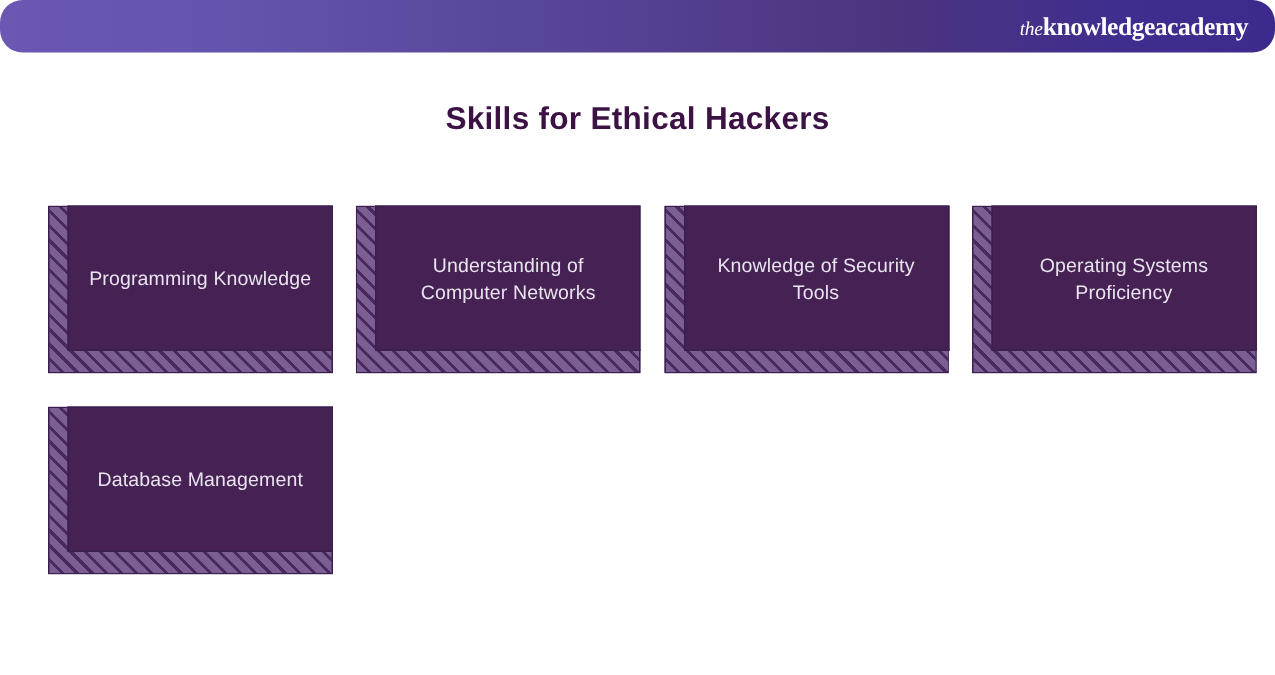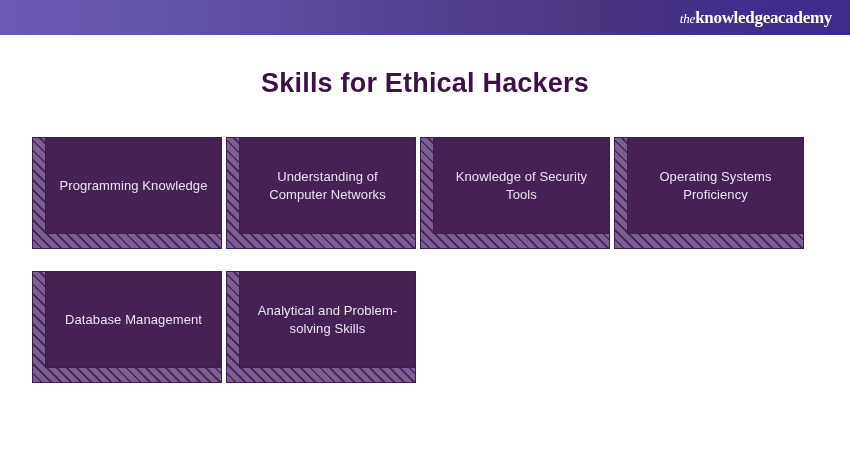--- a/index.html
+++ b/index.html
@@ -19,20 +19,21 @@
   .header {
     position: absolute;
     left: 0;
     top: 0;
     width: 850px;
     height: 35px;
     background: linear-gradient(90deg, #6c57b2 0%, #6454ac 18%, #574497 45%, #4a357f 70%, #412d8e 88%, #3e2a8c 100%);
     display: flex;
     align-items: center;
     justify-content: flex-end;
+    border-radius: 15px;
   }
   .logo {
     margin-right: 18px;
     color: #ffffff;
     font-family: "Liberation Serif", serif;
     white-space: nowrap;
     line-height: 1;
     display: flex;
     align-items: baseline;
   }
@@ -48,35 +49,35 @@
   }
 
   
   .title {
     position: absolute;
     left: 0;
     top: 68px;
     width: 850px;
     text-align: center;
     color: #3c1245;
-    font-size: 27px;
+    font-size: 21px;
     font-weight: bold;
     letter-spacing: 0.2px;
   }
 
   
   .grid {
     position: absolute;
     left: 32px;
     top: 137px;
     width: 790px;
   }
   .row {
     display: flex;
-    gap: 4px;
+    gap: 31px;
   }
   .row + .row {
     margin-top: 22px;
   }
 
   .box {
     position: relative;
     width: 190px;
     height: 112px;
   }
@@ -163,21 +164,15 @@
     </div>
   </div>
 
   <div class="row">
     <div class="box">
       <div class="box-hatch"></div>
       <div class="box-face">
         <span class="box-label">Database Management</span>
       </div>
     </div>
-    <div class="box">
-      <div class="box-hatch"></div>
-      <div class="box-face">
-        <span class="box-label">Analytical and Problem-solving Skills</span>
-      </div>
-    </div>
   </div>
 
 </div>
 
 </body></html>

